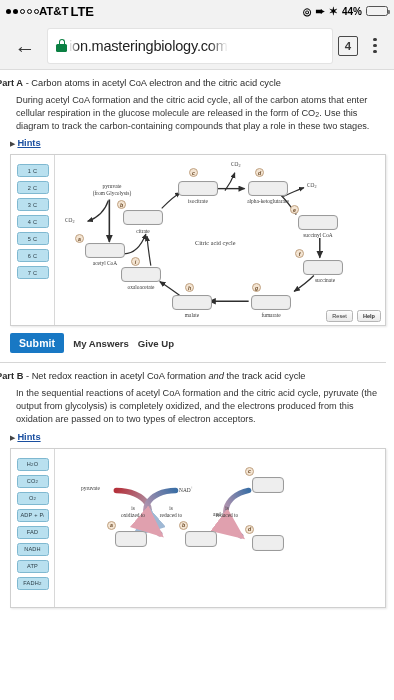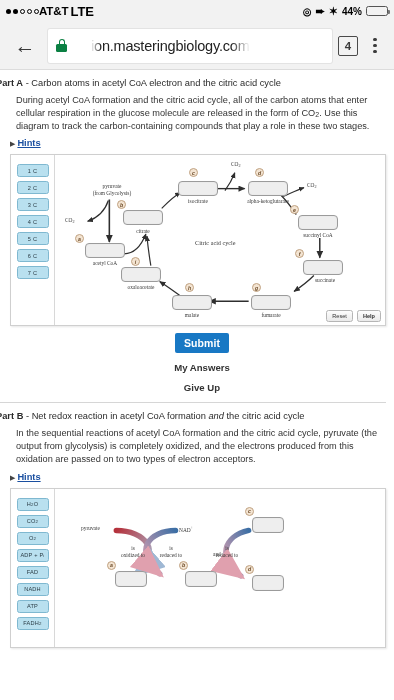--- a/index.html
+++ b/index.html
@@ -52,21 +52,21 @@
     height: 48px; width: 394px; background: #f2f2f2;
     display: flex; align-items: center; padding: 0 8px; gap: 6px;
     border-bottom: 1px solid #dcdcdc;
   }
   .tb-back {
     width: 34px; height: 34px; display: flex; align-items: center; justify-content: center;
     font-size: 21px; color: #3b3b3b;
   }
   .urlbar {
     flex: 1; height: 34px; background: #fff; border-radius: 2px;
-    display: flex; align-items: center; padding: 0 8px; gap: 24px;
+    display: flex; align-items: center; padding: 0 8px; gap: 2px;
     overflow: hidden; box-shadow: 0 0 0 1px rgba(0,0,0,.06);
   }
   .lock { width: 11px; height: 13px; position: relative; flex: 0 0 auto; }
   .lock-body { position: absolute; bottom: 0; width: 11px; height: 8px; background: #0b8043; border-radius: 1.5px; }
   .lock-shackle {
     position: absolute; top: 0; left: 2.5px; width: 6px; height: 6px;
     border: 1.6px solid #0b8043; border-bottom: none; border-radius: 3px 3px 0 0;
   }
   .url-text {
     font-size: 14.5px; color: #222; white-space: nowrap; overflow: hidden;
@@ -153,21 +153,21 @@
   .panel-foot {
     position: absolute; right: 4px; bottom: 3px; display: flex; gap: 4px;
   }
   .minibtn {
     font-size: 5.6px; padding: 2px 5px; border: 1px solid #b5b5b5;
     border-radius: 2.5px; background: linear-gradient(#fdfdfd,#eaeaea); color: #333;
   }
   .minibtn.bold { font-weight: bold; }
 
   .actionbar {
-    display: flex; align-items: center; gap: 9px; padding: 7px 0 4px 10px; flex-direction: column;
+    display: flex; align-items: center; gap: 9px; padding: 7px 0 4px 10px;
   }
   .submit-btn {
     background: #1878c4; color: #fff; font-size: 10.5px; font-weight: bold;
     padding: 4px 9px; border: none; border-radius: 2px; letter-spacing: .1px;
   }
   .linkish { font-size: 9.6px; color: #333; font-weight: 600; }
 
   .divider { height: 1px; background: #d6d6d6; margin: 5px 8px 0 0; }
 </style>
 </head>
@@ -326,21 +326,21 @@
 
   <div class="actionbar">
     <button class="submit-btn">Submit</button>
     <span class="linkish">My Answers</span>
     <span class="linkish">Give Up</span>
   </div>
 
   <div class="divider"></div>
 
   <div class="part-title">
-    <b>Part B</b><span> - </span><span>Net redox reaction in acetyl CoA formation </span><i>and</i><span> the citric acid cycle</span>
+    <b>Part B</b><span> - </span><span>Net redox reaction in acetyl CoA formation </span><i>and</i><span> the track acid cycle</span>
   </div>
 
   <div class="para">In the sequential reactions of acetyl CoA formation and the citric acid cycle, pyruvate (the output from glycolysis) is completely oxidized, and the electrons produced from this oxidation are passed on to two types of electron acceptors.</div>
 
 
   <div class="hints">
     <span class="tri">▶</span><a>Hints</a>
   </div>
 
   <div class="panel" style="height:160px;">

